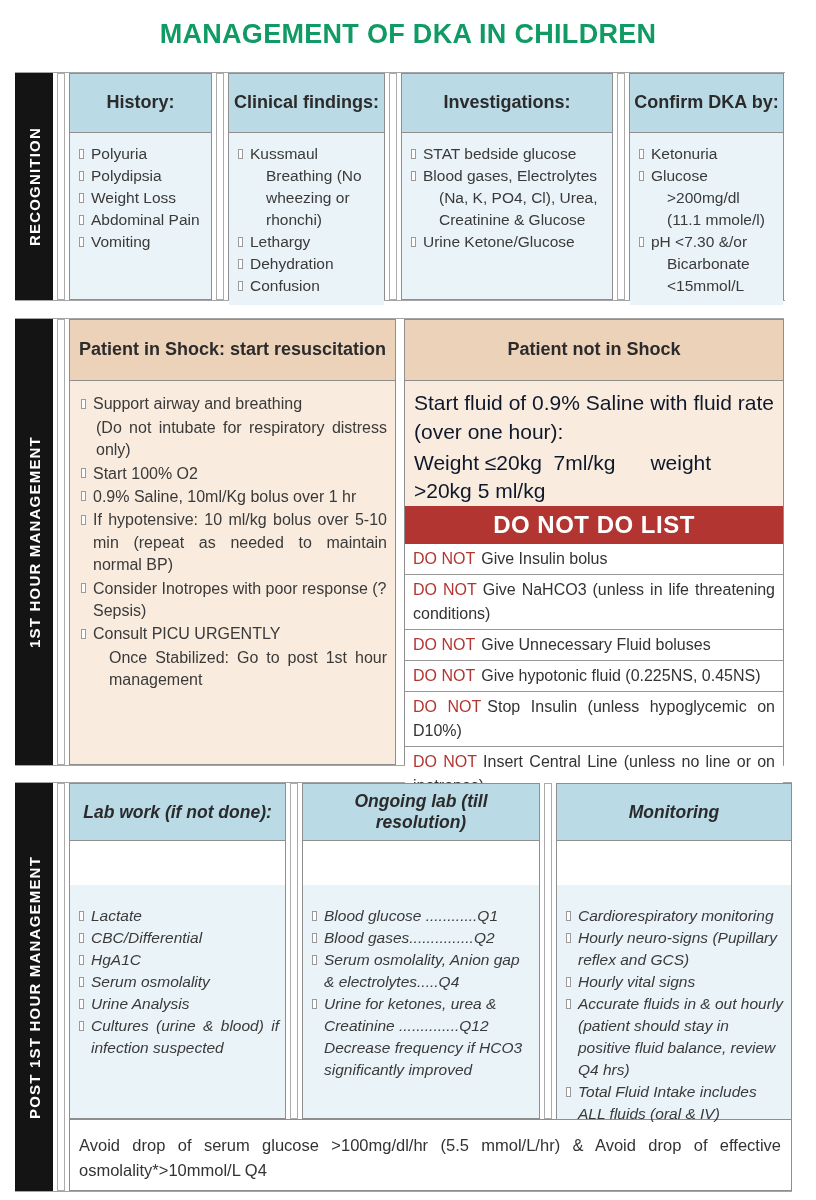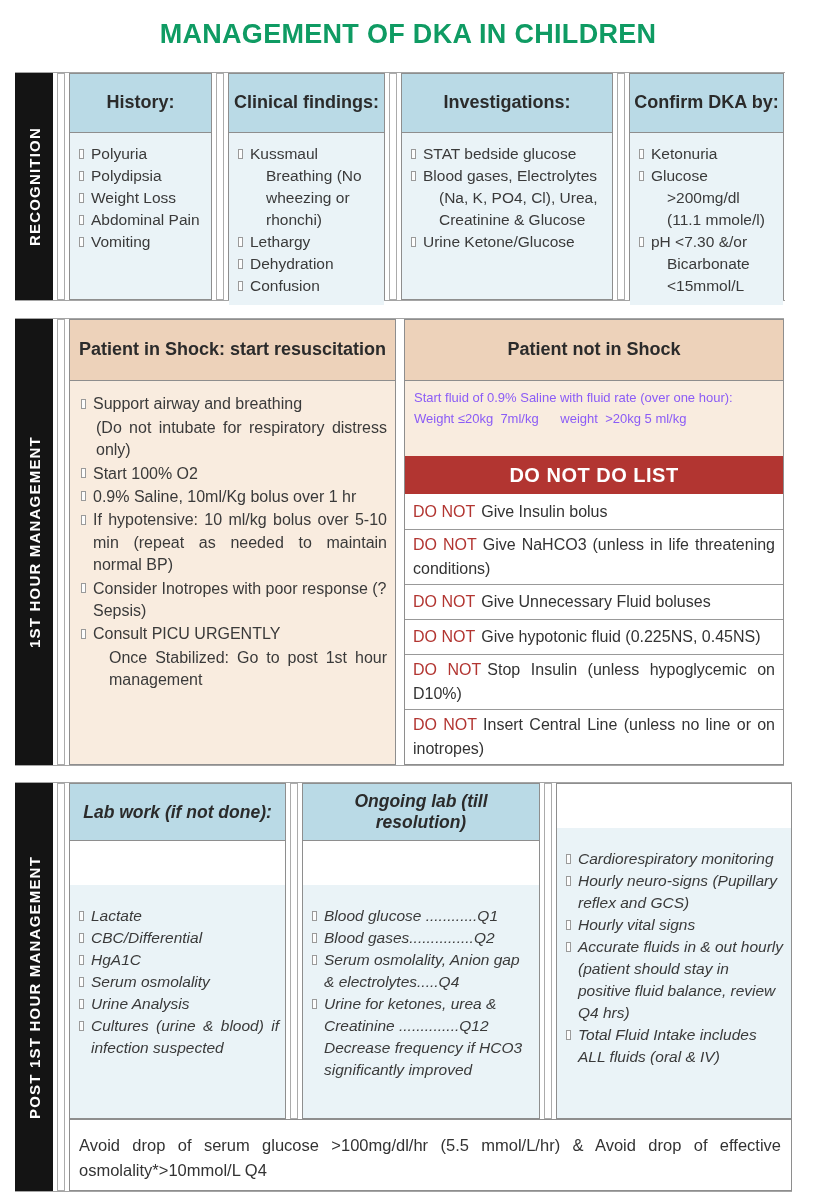--- a/index.html
+++ b/index.html
@@ -82,29 +82,29 @@
 
   
   .sec2 .c2a { flex:0 0 327px; }
   .sec2 .c2b { flex:0 0 380px; margin-left:8px; }
   .sec2 .col-h { height:61px; font-size:18px; background:#edd2ba; }
   .sec2 ul.col-b { background:#f9ecdf; padding:12px 8px 8px 10px; }
   .sec2 li { font-size:16px; line-height:1.4; margin-bottom:1px; }
 
   .fluid {
     flex:0 0 76px; background:#f9ecdf;
-    padding:8px 9px 0; font-size:13px; color:#8b5cf6; line-height:1.35;
+    padding:8px 9px 0; font-size:21px; color:#0f172a; line-height:1.35;
     border-bottom:1px solid #b23531;
   }
   .fluid .l1 { text-align:justify; }
   .fluid .l2 { white-space:pre-wrap; margin-top:3px; }
   .banner {
     flex:0 0 37px; background:#b23531; color:#fff;
     display:flex; align-items:center; justify-content:center;
-    font-weight:bold; font-size:20px; letter-spacing:.5px;
+    font-weight:bold; font-size:24px; letter-spacing:.5px;
   }
   .donts { flex:1; display:flex; flex-direction:column; background:#fff; }
   .dont-row { flex:1; display:flex; align-items:center; padding:3px 8px; }
   .dont-row + .dont-row { border-top:1px solid #999; }
   .dtext { font-size:16px; color:#333; line-height:1.5; text-align:justify; }
   .dnp { color:#b23531; margin-right:6px; }
 
   
   .content3 { flex:1; display:flex; flex-direction:column; }
   .row3 { display:flex; height:336px;font-style:italic; }
@@ -264,20 +264,21 @@
           <li class="li"><span class="bx"></span><span class="lt">Blood glucose ............Q1</span></li>
               <li class="li"><span class="bx"></span><span class="lt">Blood gases...............Q2</span></li>
               <li class="li"><span class="bx"></span><span class="lt">Serum osmolality, Anion gap &amp; electrolytes.....Q4</span></li>
               <li class="li"><span class="bx"></span><span class="lt">Urine for ketones, urea &amp; Creatinine ..............Q12</span></li>
               <li class="li nb"><span class="lt">Decrease frequency if HCO3 significantly improved</span></li>
             </ul>
         </div>
         <div class="strip"></div>
 
         <div class="col c3">
+          <div class="col-h">Monitoring</div>
           <ul class="col-b">
 
           <li class="li"><span class="bx"></span><span class="lt">Cardiorespiratory monitoring</span></li>
               <li class="li"><span class="bx"></span><span class="lt">Hourly neuro-signs (Pupillary reflex and GCS)</span></li>
               <li class="li"><span class="bx"></span><span class="lt">Hourly vital signs</span></li>
               <li class="li"><span class="bx"></span><span class="lt">Accurate fluids in &amp; out hourly (patient should stay in positive fluid balance, review Q4 hrs)</span></li>
               <li class="li"><span class="bx"></span><span class="lt">Total Fluid Intake includes ALL fluids (oral &amp; IV)</span></li>
             </ul>
         </div>
       </div>

